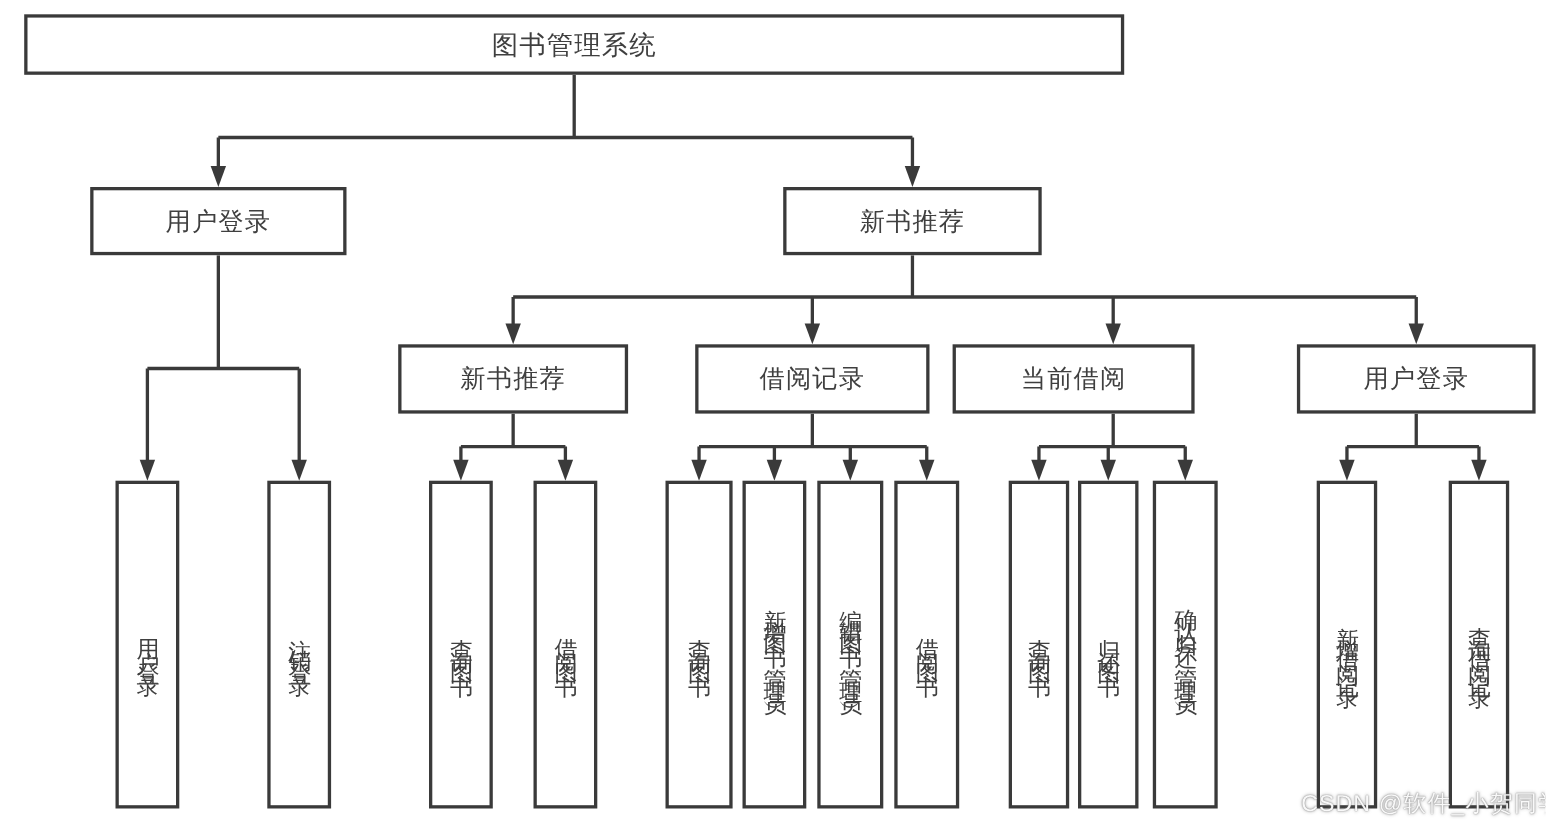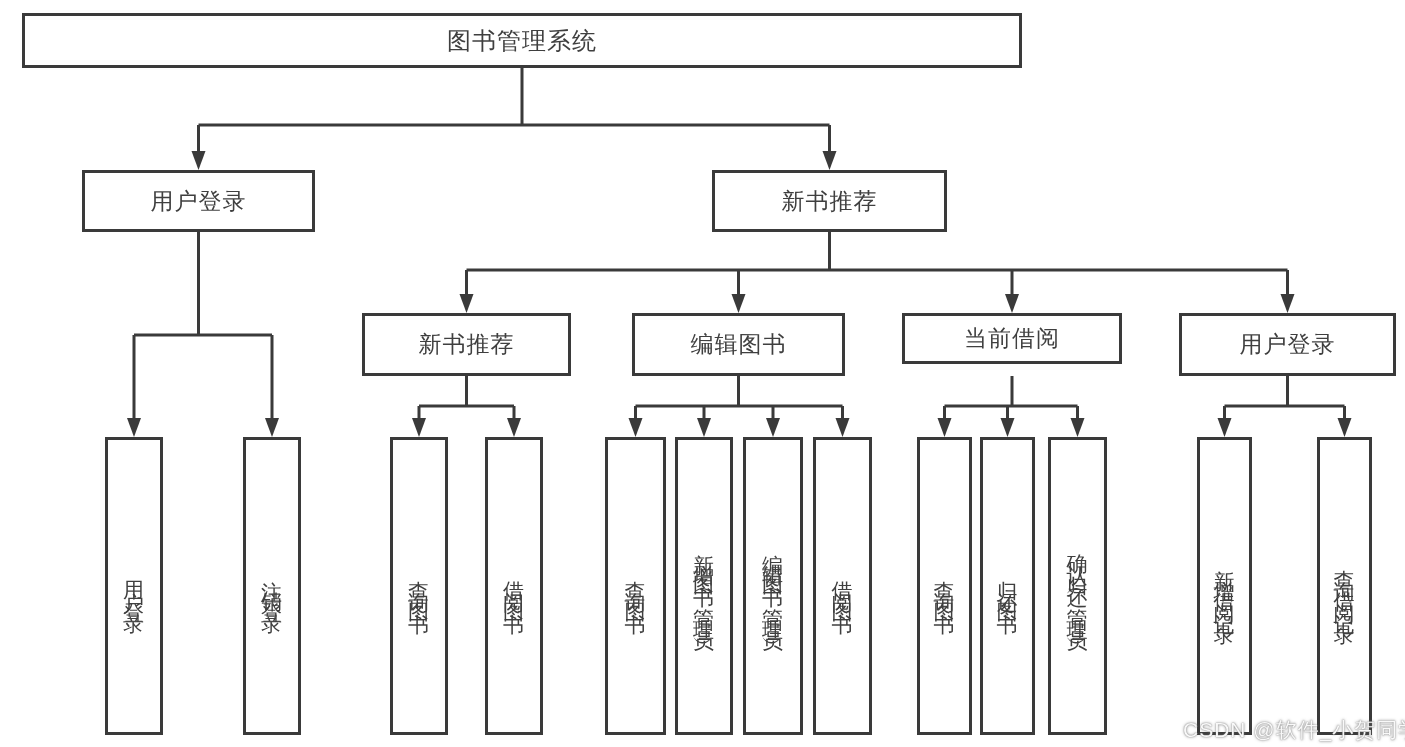--- a/index.html
+++ b/index.html
@@ -95,22 +95,22 @@
       <polygon points="1337.5,418 1351.5,418 1344.5,437"></polygon>
     </g>
   </svg>
 
   <div class="node h-node root-node" style="left:22px; top:13px; width:1000px; height:55px;">图书管理系统</div>
 
   <div class="node h-node" style="left:82px; top:170px; width:233px; height:62px;">用户登录</div>
   <div class="node h-node" style="left:712px; top:170px; width:235px; height:62px;">新书推荐</div>
 
   <div class="node h-node" style="left:362px; top:313px; width:209px; height:63px;text-align:center;">新书推荐</div>
-  <div class="node h-node" style="left:632px; top:313px; width:213px; height:63px;">编辑图书</div>
-  <div class="node h-node" style="left:902px; top:313px; width:220px; height:51px;">当前借阅</div>
+  <div class="node h-node" style="left:632px; top:313px; width:213px; height:63px;">借阅记录</div>
+  <div class="node h-node" style="left:866px; top:313px; width:220px; height:63px;">当前借阅</div>
   <div class="node h-node" style="left:1179px; top:313px; width:217px; height:63px;">用户登录</div>
 
   <div class="node v-node" style="left:105px; top:437px; width:58px; height:298px;">
     <span>用户登录</span>
   </div>
   <div class="node v-node" style="left:243px; top:437px; width:58px; height:298px;">
     <span>注销登录</span>
   </div>
 
   <div class="node v-node" style="left:390px; top:437px; width:58px; height:298px;">

